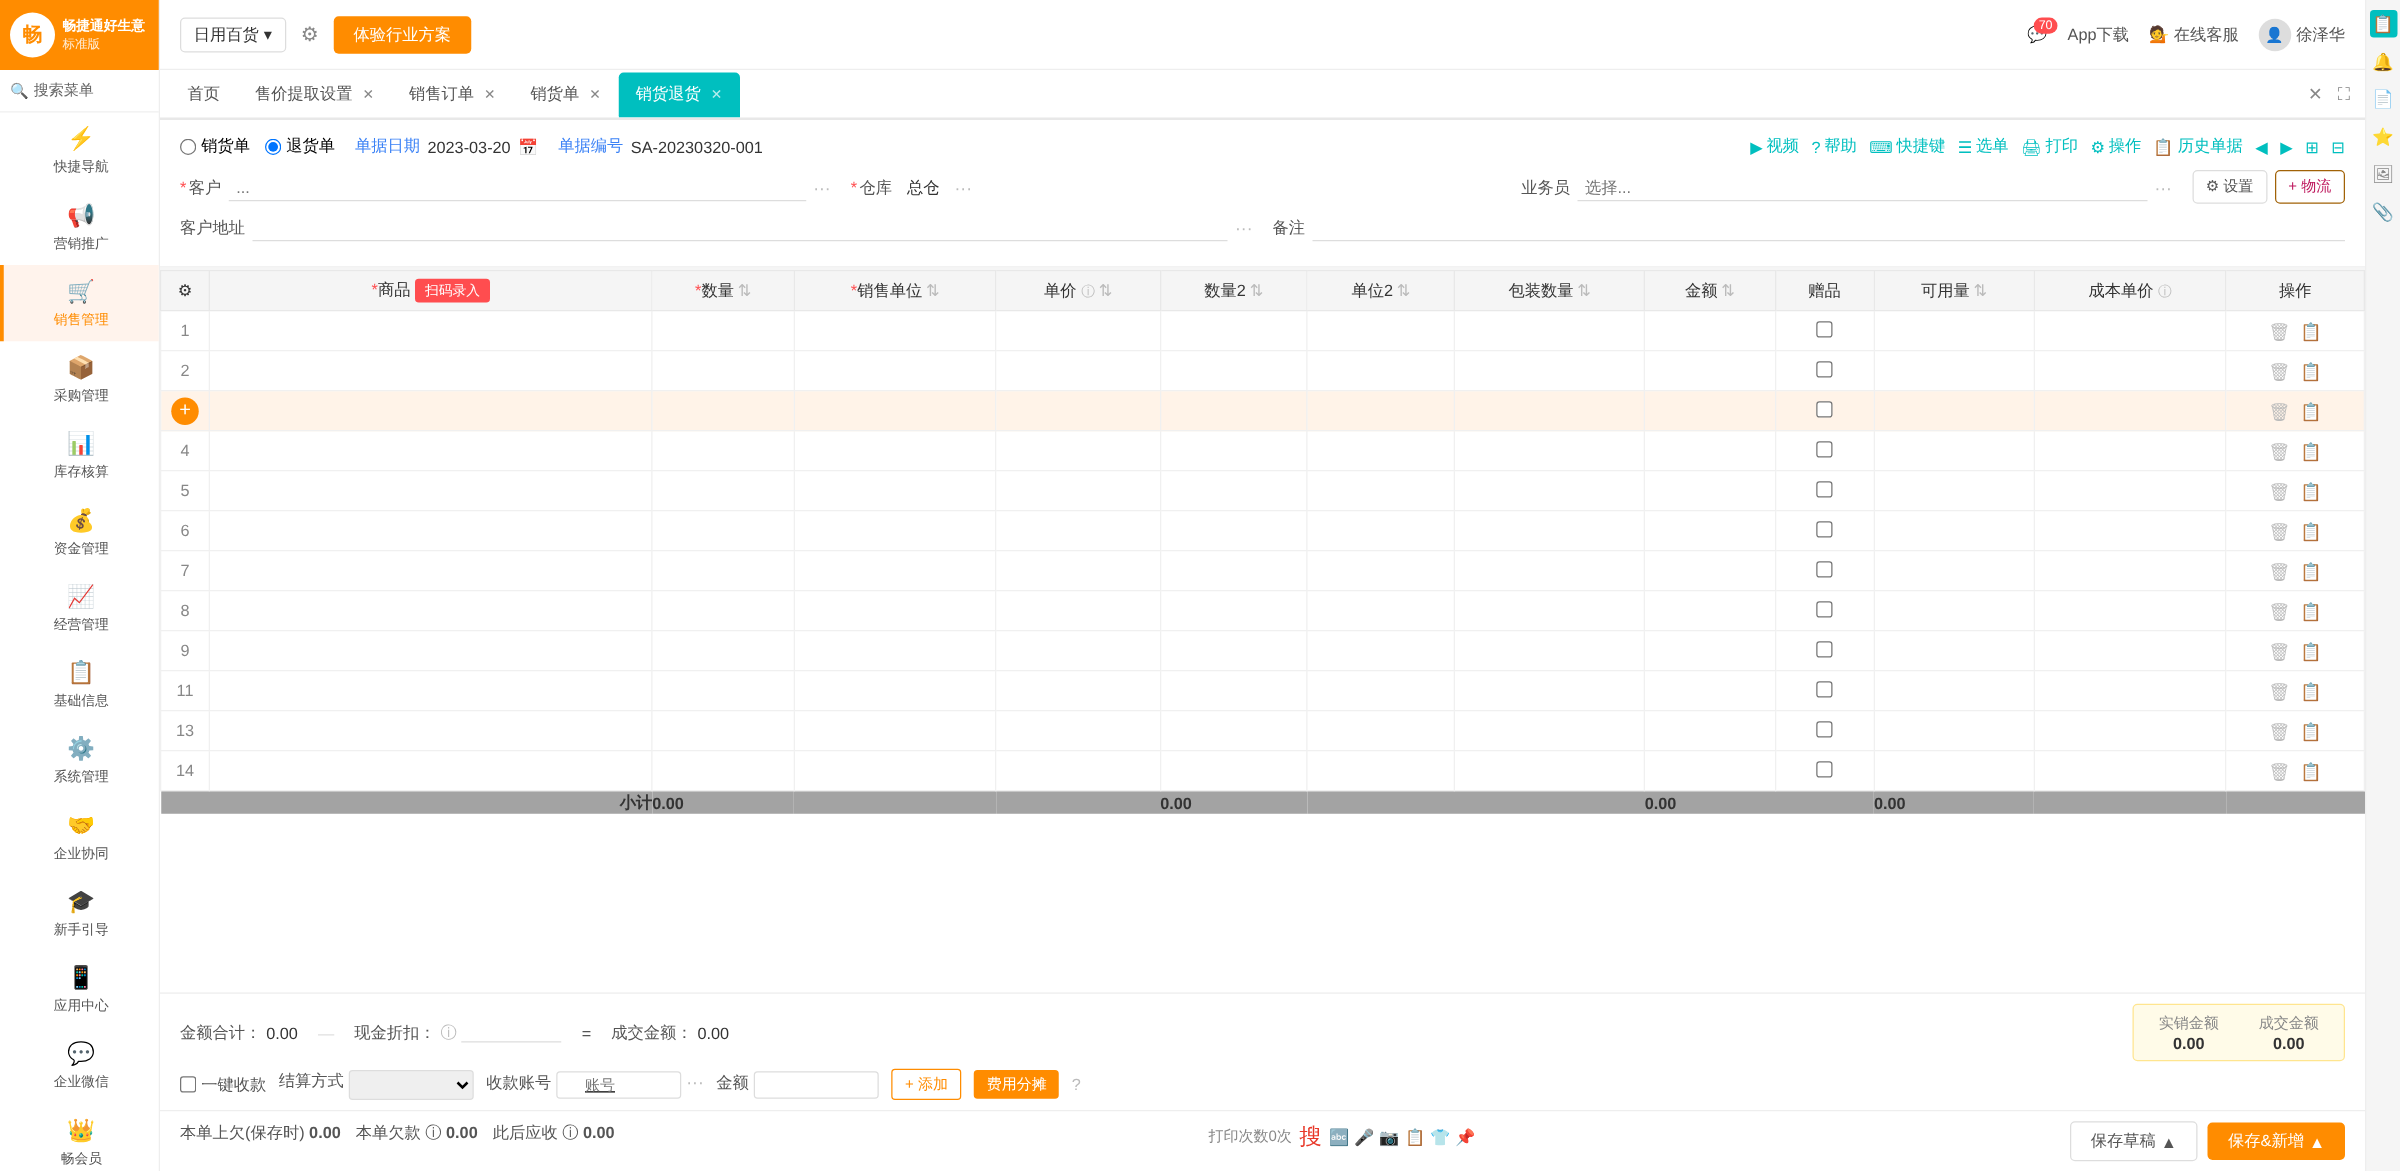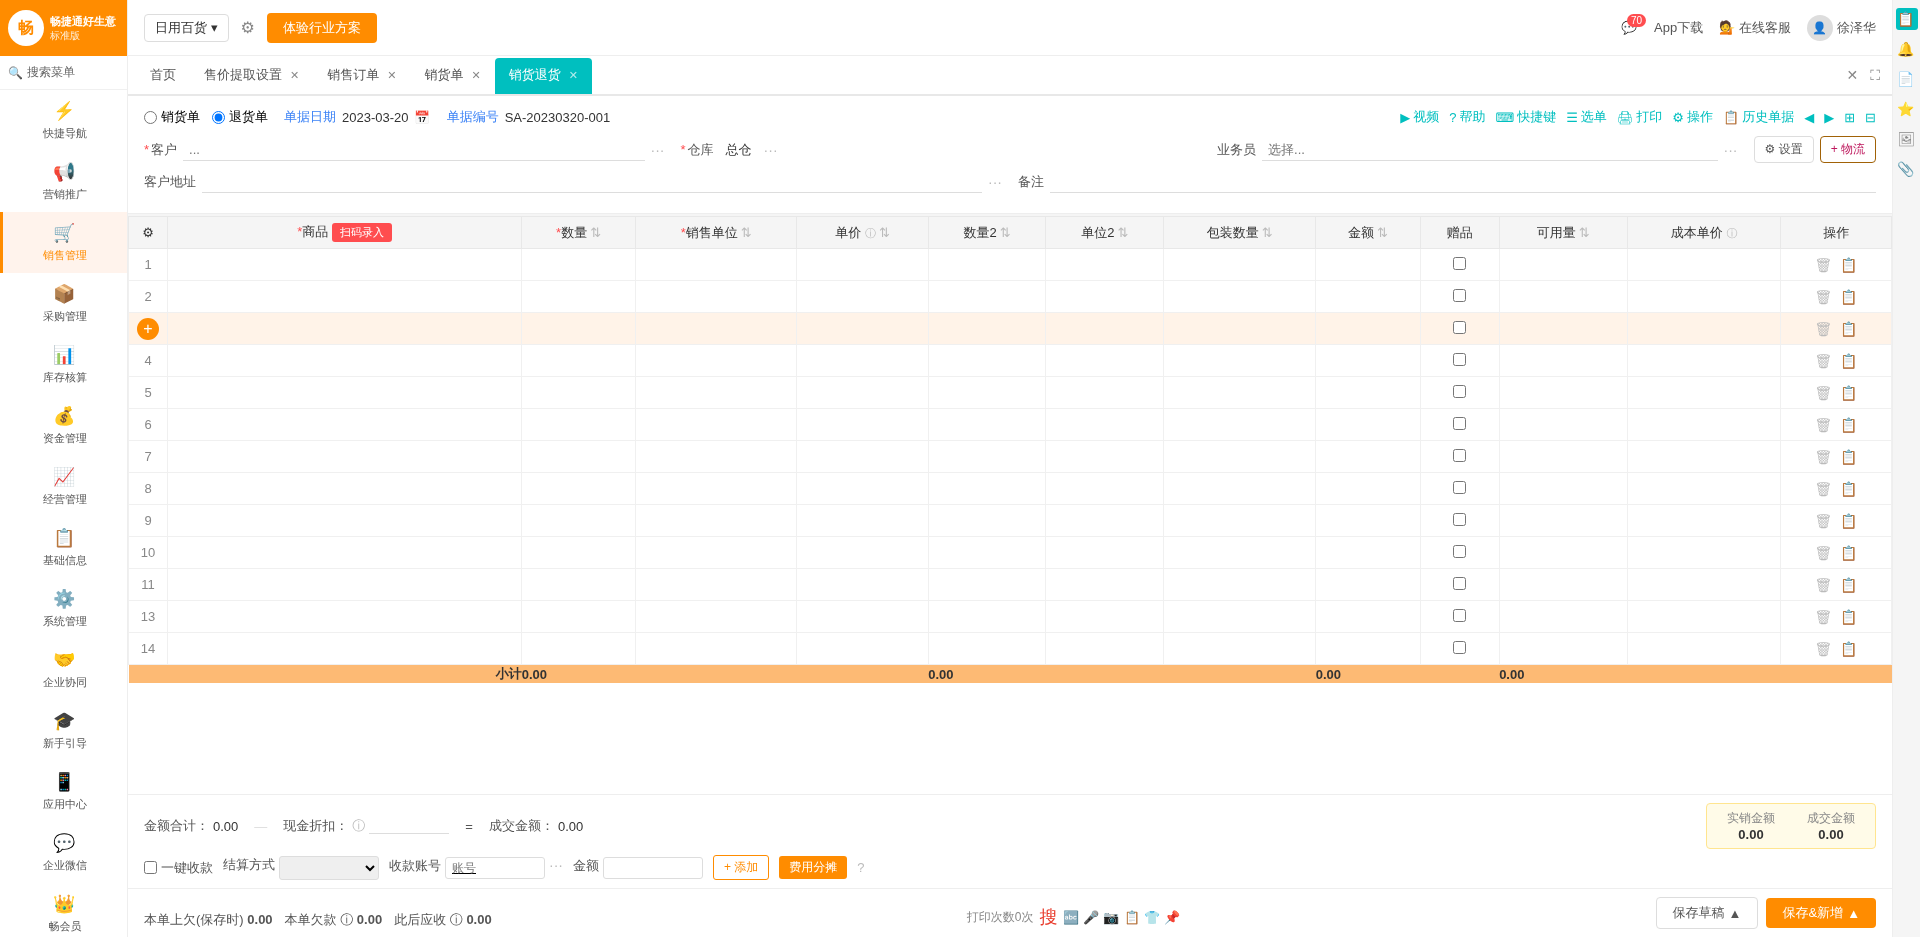--- a/index.html
+++ b/index.html
@@ -71,44 +71,44 @@
     table { width: 100%; border-collapse: collapse; font-size: 12px; }
     thead tr { background: #f5f5f5; }
     thead th { border: 1px solid #e8e8e8; padding: 6px 8px; text-align: center; font-weight: normal; color: #333; white-space: nowrap; position: relative; }
     thead th .sort-icon { cursor: pointer; color: #bbb; margin-left: 3px; }
     tbody tr { border-bottom: 1px solid #f0f0f0; }
     tbody tr.active-row { background: #fff3e8; }
     tbody td { border: 1px solid #f0f0f0; padding: 4px 8px; text-align: center; color: #333; height: 32px; }
     tbody td.row-num { color: #888; width: 36px; }
     .scan-btn { background: #ff4d4f; color: #fff; border: none; border-radius: 3px; padding: 2px 8px; font-size: 11px; cursor: pointer; white-space: nowrap; }
     .add-row-btn { width: 22px; height: 22px; background: #ff8c00; color: #fff; border-radius: 50%; border: none; cursor: pointer; font-size: 16px; display: flex; align-items: center; justify-content: center; }
-    .tfoot-row td { background: #fdba74; font-weight: bold; color: #333; }
+    .tfoot-row td { background: #a3a3a3; font-weight: bold; color: #333; }
     .checkbox-cell input[type=checkbox] { cursor: pointer; }
     .action-icons { display: flex; align-items: center; justify-content: center; gap: 8px; }
     .action-icon { color: #bbb; cursor: pointer; font-size: 14px; }
 
     
     .bottom-summary { background: #fff; padding: 8px 16px; border-top: 1px solid #eee; flex-shrink: 0; }
     .summary-row { display: flex; align-items: center; gap: 16px; flex-wrap: wrap; }
     .summary-item { display: flex; align-items: center; gap: 4px; color: #555; font-size: 13px; }
     .summary-item .val { color: #333; }
     .summary-divider { color: #ddd; }
     .summary-eq { color: #555; }
 
     
     .payment-row { display: flex; align-items: center; gap: 10px; margin-top: 6px; flex-wrap: wrap; }
     .checkbox-label { display: flex; align-items: center; gap: 4px; font-size: 12px; color: #555; cursor: pointer; }
     .payment-field { display: flex; align-items: flex-start; gap: 4px; font-size: 12px; color: #555; }
-    .payment-input { border: 1px solid #ddd; padding: 3px 6px; border-radius: 3px; width: 100px; outline: none; font-size: 12px; text-decoration: underline; }
+    .payment-input { border: 1px solid #ddd; padding: 3px 22px; border-radius: 3px; width: 100px; outline: none; font-size: 12px; text-decoration: underline; }
     .btn-add-expense { border: 1px solid #ff8c00; color: #ff8c00; background: #fff; padding: 3px 10px; border-radius: 3px; cursor: pointer; font-size: 12px; }
     .btn-expense-split { background: #ff8c00; color: #fff; border: none; padding: 3px 10px; border-radius: 3px; cursor: pointer; font-size: 12px; }
     .help-icon { color: #bbb; cursor: pointer; }
 
     
-    .bottom-bar { background: #fff; border-top: 1px solid #eee; padding: 8px 16px; display: flex; align-items: flex-end; justify-content: space-between; flex-shrink: 0; }
+    .bottom-bar { background: #fff; border-top: 1px solid #eee; padding: 8px 16px; display: flex; align-items: flex-start; justify-content: space-between; flex-shrink: 0; }
     .bottom-bar-left { display: flex; align-items: center; gap: 12px; color: #555; font-size: 12px; flex-wrap: wrap; }
     .bottom-bar-center { display: flex; align-items: center; gap: 6px; }
     .bottom-bar-right { display: flex; align-items: center; gap: 8px; }
     .btn-save-draft { border: 1px solid #ddd; padding: 6px 16px; border-radius: 4px; cursor: pointer; background: #fff; color: #555; font-size: 13px; display: flex; align-items: center; gap: 4px; }
     .btn-save-new { background: #ff8c00; color: #fff; border: none; padding: 6px 16px; border-radius: 4px; cursor: pointer; font-size: 13px; display: flex; align-items: center; gap: 4px; }
 
     
     .right-panel { width: 28px; background: #f5f5f5; border-left: 1px solid #eee; display: flex; flex-direction: column; align-items: center; padding: 8px 0; gap: 8px; flex-shrink: 0; }
     .right-panel-item { width: 22px; height: 22px; display: flex; align-items: center; justify-content: center; cursor: pointer; color: #888; font-size: 14px; border-radius: 3px; }
     .right-panel-item.active { background: #00bfbf; color: #fff; }
@@ -515,40 +515,20 @@
         <td></td>
         <td></td>
         <td>
           <div class="action-icons">
             <span class="action-icon">🗑</span>
             <span class="action-icon">📋</span>
           </div>
         </td>
       </tr>
             <tr>
-        <td class="row-num">10</td>
-        <td></td>
-        <td></td>
-        <td></td>
-        <td></td>
-        <td></td>
-        <td></td>
-        <td></td>
-        <td></td>
-        <td class="checkbox-cell"><input type="checkbox" style=""></td>
-        <td></td>
-        <td></td>
-        <td>
-          <div class="action-icons">
-            <span class="action-icon">🗑</span>
-            <span class="action-icon">📋</span>
-          </div>
-        </td>
-      </tr>
-            <tr>
         <td class="row-num">11</td>
         <td></td>
         <td></td>
         <td></td>
         <td></td>
         <td></td>
         <td></td>
         <td></td>
         <td></td>
         <td class="checkbox-cell"><input type="checkbox" style=""></td>

